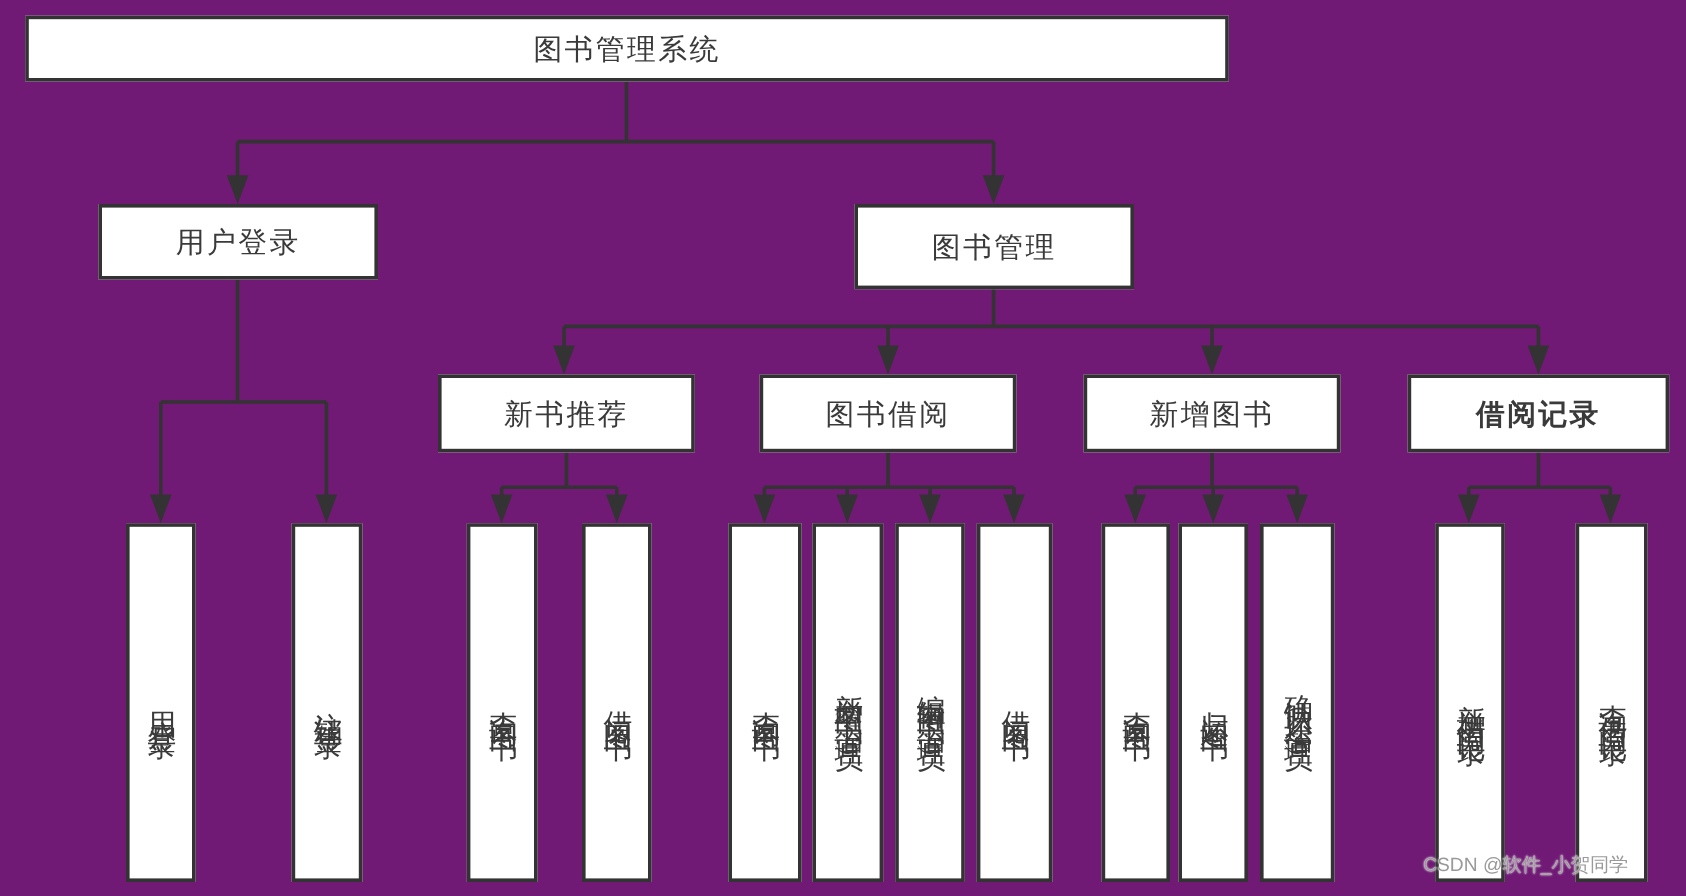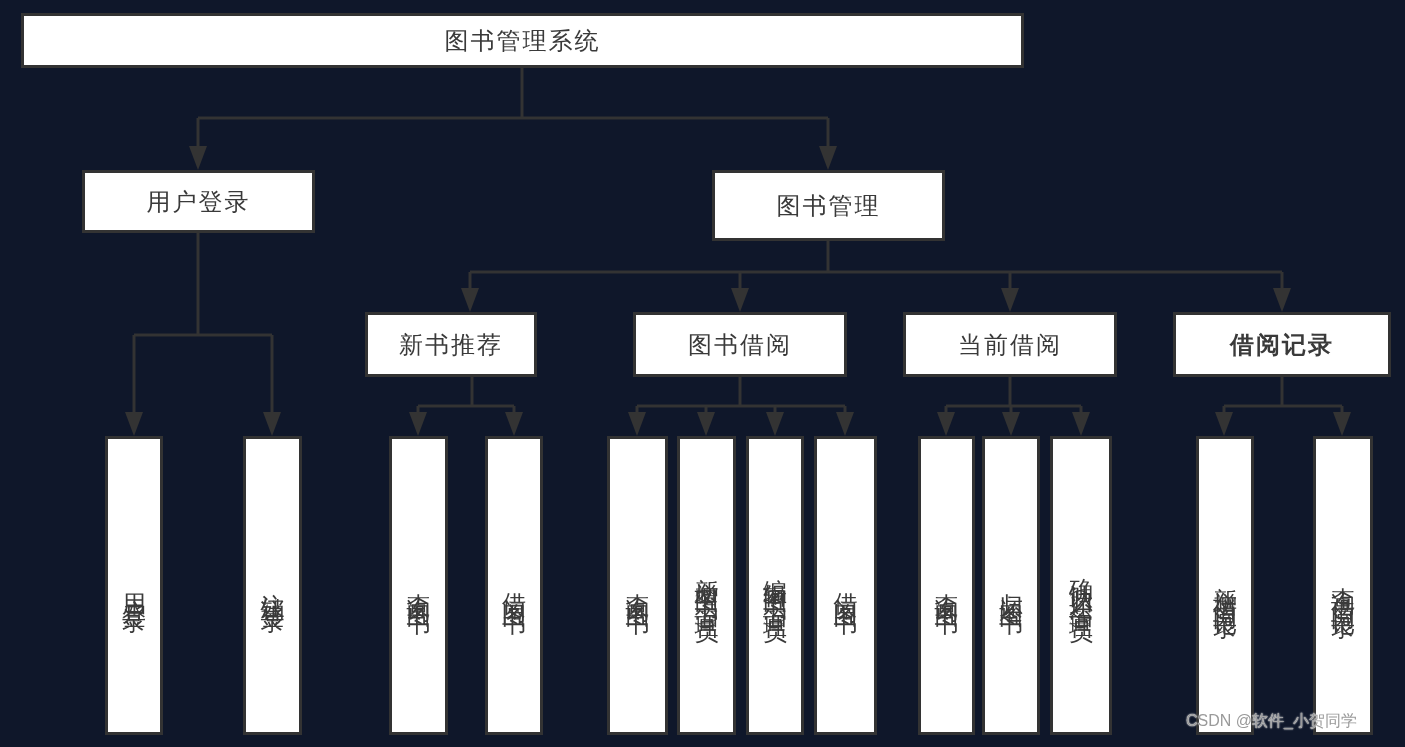--- a/index.html
+++ b/index.html
@@ -1,19 +1,19 @@
 <!DOCTYPE html>
 <html><head>
 <meta charset="utf-8">
 <style>
   html,body{margin:0;padding:0;background:#ffffff;}
   #canvas{
     position:relative;
     width:1405px;height:747px;
-    background:#0f172a;
+    background:#701a75;
     font-family:"Liberation Sans","DejaVu Sans",sans-serif;
     overflow:hidden;
   }
   #wires{position:absolute;left:0;top:0;width:1405px;height:747px;}
   .box{
     position:absolute;
     box-sizing:border-box;
     border:3px solid #333333;
     background:#ffffff;
     display:flex;align-items:center;justify-content:center;
@@ -124,28 +124,28 @@
     <span class="hlabel">图书管理系统</span>
   </div>
 
   <div class="box" style="left:82px;top:170px;width:233px;height:63px;">
     <span class="hlabel">用户登录</span>
   </div>
   <div class="box" style="left:712px;top:170px;width:233px;height:71px;">
     <span class="hlabel">图书管理</span>
   </div>
 
-  <div class="box" style="left:365px;top:312px;width:172px;height:65px;">
+  <div class="box" style="left:365px;top:312px;width:214px;height:65px;">
     <span class="hlabel">新书推荐</span>
   </div>
   <div class="box" style="left:633px;top:312px;width:214px;height:65px;">
     <span class="hlabel">图书借阅</span>
   </div>
   <div class="box" style="left:903px;top:312px;width:214px;height:65px;">
-    <span class="hlabel">当前借阅</span>
+    <span class="hlabel">新增图书</span>
   </div>
   <div class="box" style="left:1173px;top:312px;width:218px;height:65px;font-weight:bold;">
     <span class="hlabel">借阅记录</span>
   </div>
 
   <div class="box" style="left:105px;top:436px;width:58px;height:299px;">
     <span class="vlabel">用户登录</span>
   </div>
   <div class="box" style="left:243px;top:436px;width:59px;height:299px;">
     <span class="vlabel">注销登录</span>

